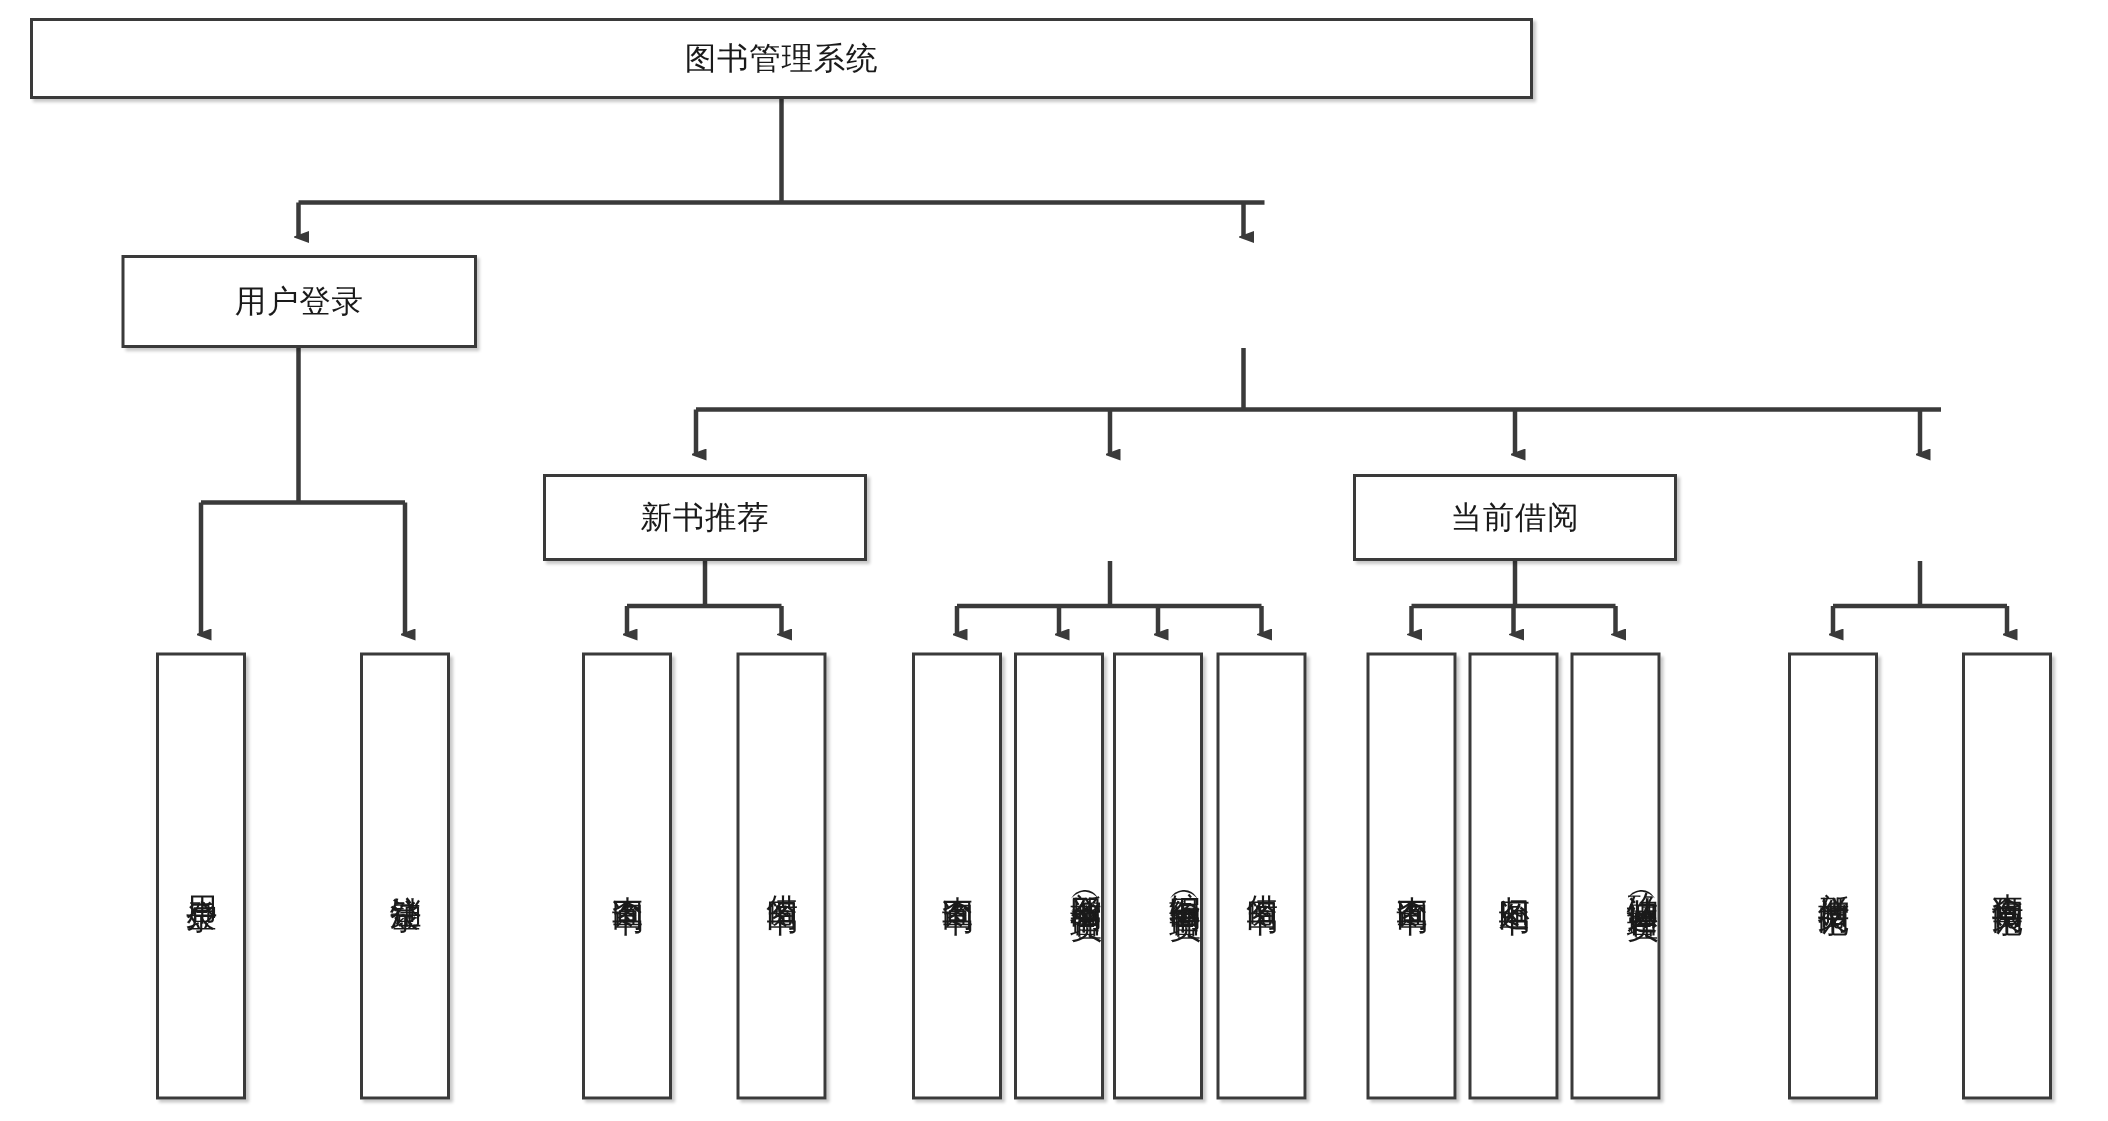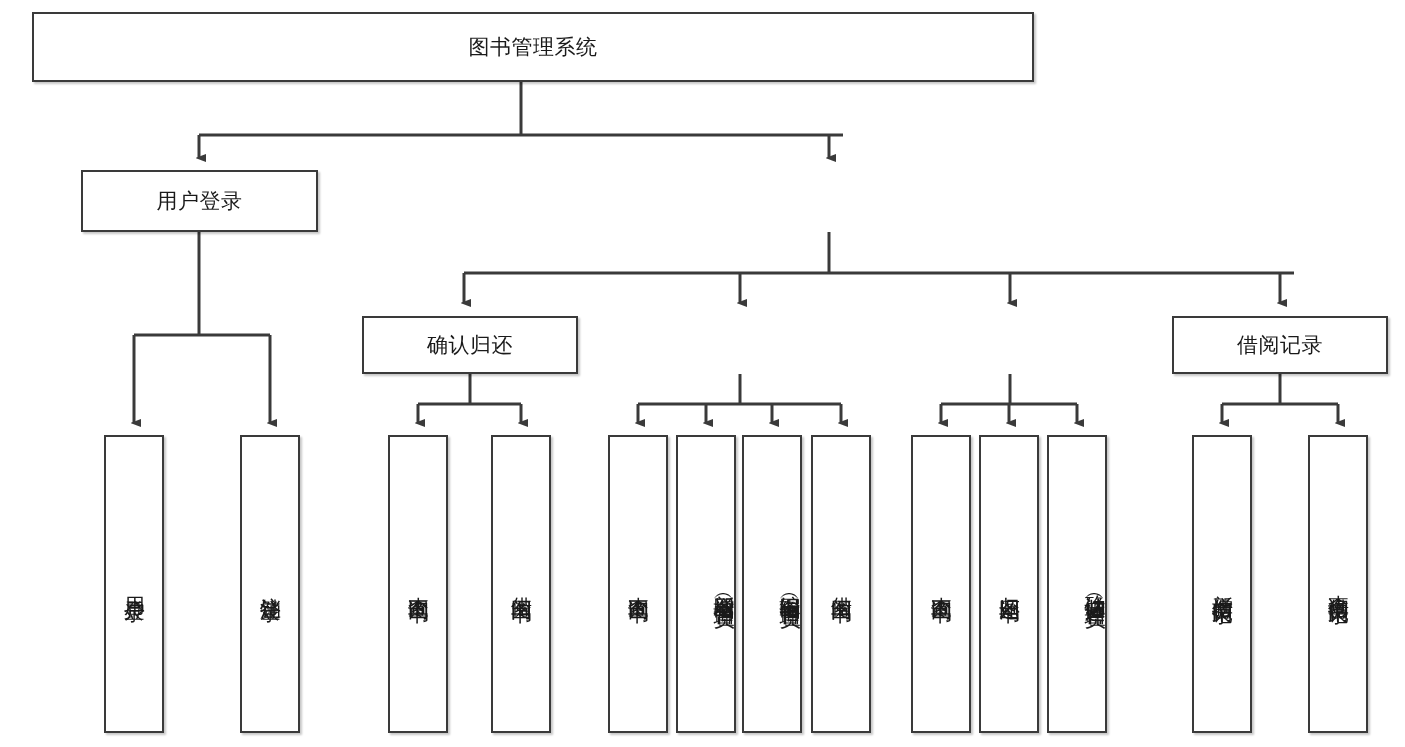--- a/index.html
+++ b/index.html
@@ -123,33 +123,33 @@
       <path d="M 1009 404 L 1009 423" marker-end="url(#arrowhead)"></path>
       <path d="M 1077 404 L 1077 423" marker-end="url(#arrowhead)"></path>
 
       <path d="M 1280 374 L 1280 404"></path>
       <path d="M 1222 404 L 1338 404"></path>
       <path d="M 1222 404 L 1222 423" marker-end="url(#arrowhead)"></path>
       <path d="M 1338 404 L 1338 423" marker-end="url(#arrowhead)"></path>
     </g>
   </svg>
 
-  <div class="node-box" style="left:32px; top:12px; width:1002px; height:70px;">
+  <div class="node-box" style="left:20px; top:12px; width:1002px; height:54px;">
     <div class="node-label-h">图书管理系统</div>
   </div>
 
   <div class="node-box" style="left:81px; top:170px; width:237px; height:62px;">
     <div class="node-label-h">用户登录</div>
   </div>
 
   <div class="node-box" style="left:362px; top:316px; width:216px; height:58px;">
-    <div class="node-label-h">确认归还</div>
+    <div class="node-label-h">新书推荐</div>
   </div>
-  <div class="node-box" style="left:1172px; top:316px; width:216px; height:58px;">
-    <div class="node-label-h">借阅记录</div>
+  <div class="node-box" style="left:902px; top:316px; width:216px; height:58px;">
+    <div class="node-label-h">当前借阅</div>
   </div>
 
   <div class="node-box" style="left:104px; top:435px; width:60px; height:298px;">
     <div class="node-label-v">用户登录</div>
   </div>
   <div class="node-box" style="left:240px; top:435px; width:60px; height:298px;">
     <div class="node-label-v">注销登录</div>
   </div>
 
   <div class="node-box" style="left:388px; top:435px; width:60px; height:298px;">

